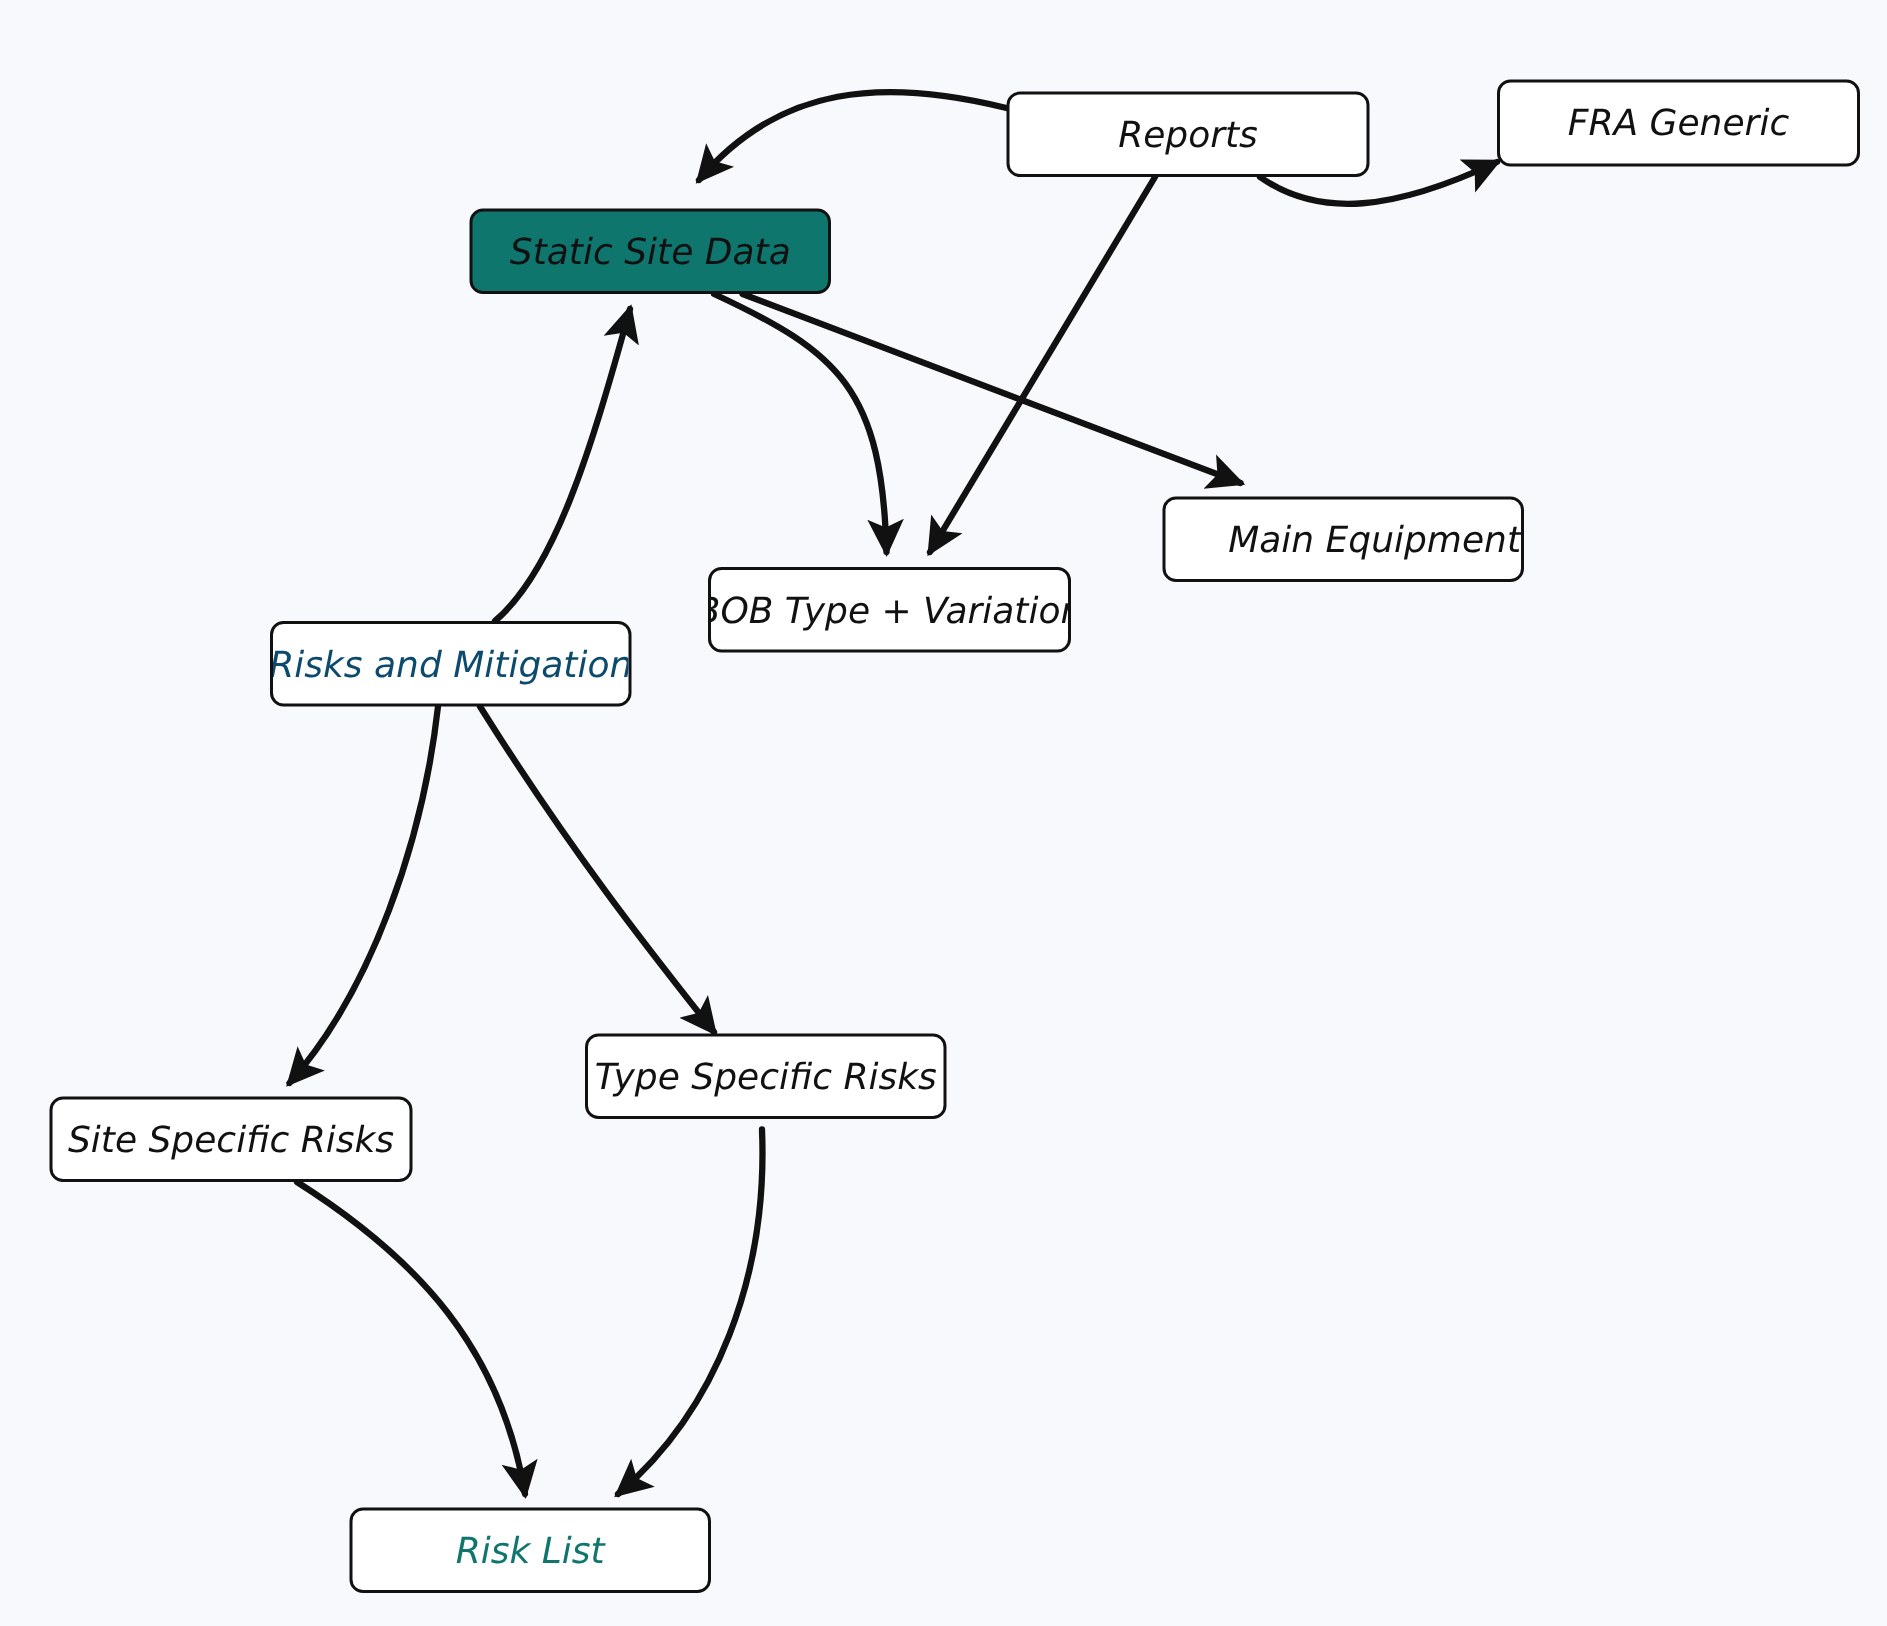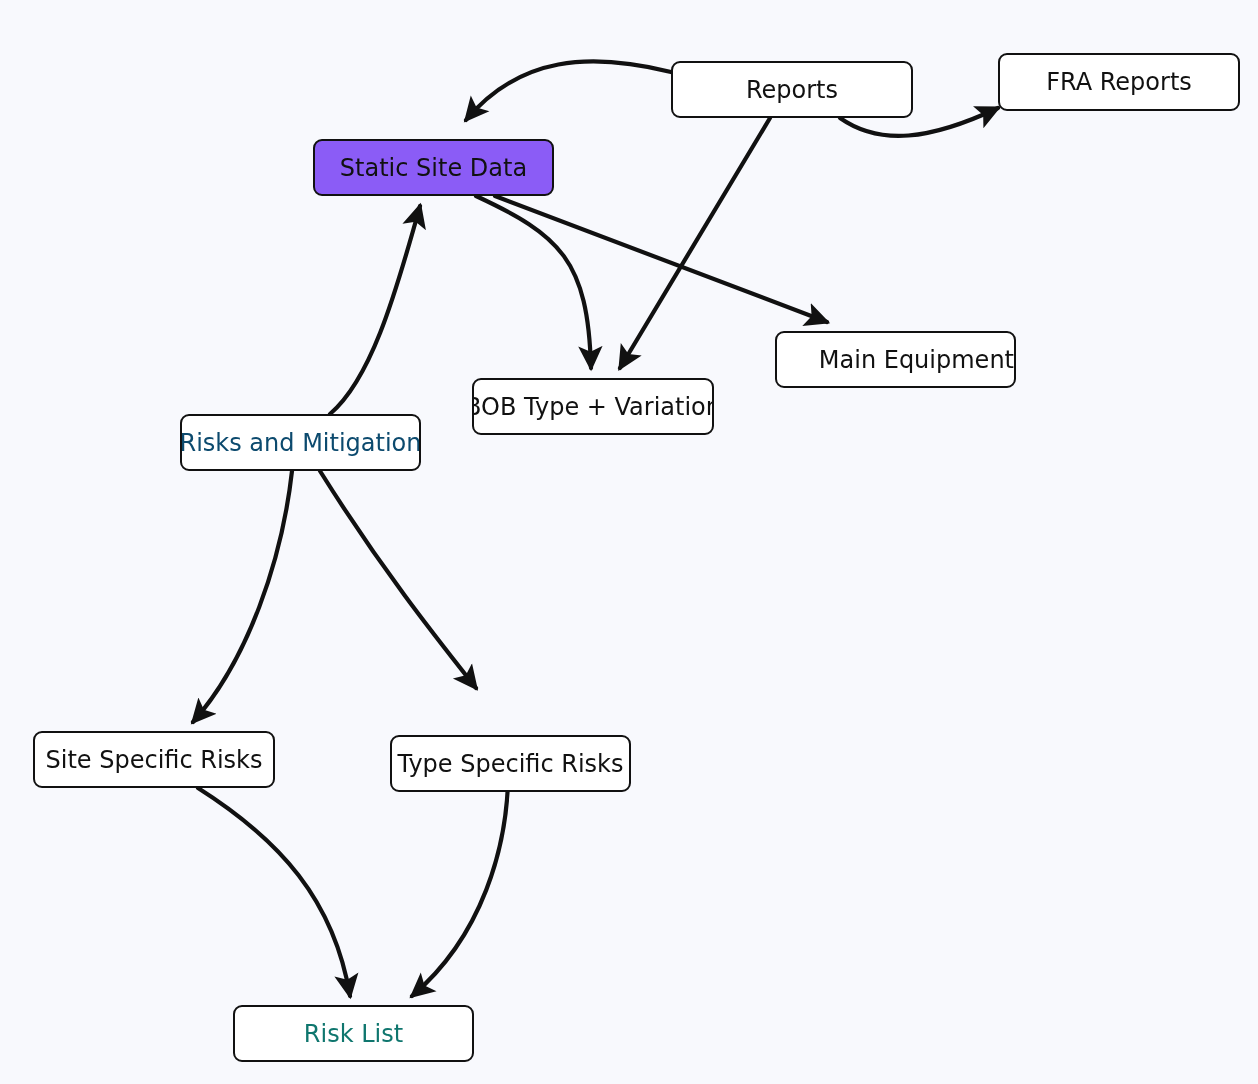--- a/index.html
+++ b/index.html
@@ -9,20 +9,21 @@
   }
   body {
     font-family: "DejaVu Sans", sans-serif;
   }
   #diagram-canvas {
     position: relative;
     width: 1258px;
     height: 1084px;
     background: #f8f9fd;
     overflow: hidden;
+    font-style: italic;
   }
   #edge-layer {
     position: absolute;
     left: 0;
     top: 0;
     width: 1258px;
     height: 1084px;
   }
   .node {
     position: absolute;
@@ -68,35 +69,35 @@
         <path d="M 198 788 C 280 840 334 900 350 996"></path>
         <path d="M 508 753 C 512 850 478 940 412 996"></path>
       </g>
   </svg>
 
   <div id="node-group">
       <div class="node" style="left: 671px; top: 61px; width: 242px; height: 57px; background: rgb(255, 255, 255); border-color: rgb(17, 17, 17);">
         <span class="node-label" style="color: rgb(17, 17, 17);">Reports</span>
       </div>
       <div class="node" style="left: 998px; top: 53px; width: 242px; height: 58px; background: rgb(255, 255, 255); border-color: rgb(17, 17, 17);">
-        <span class="node-label" style="color: rgb(17, 17, 17);">FRA Reports</span>
+        <span class="node-label" style="color: rgb(17, 17, 17);">FRA Generic</span>
       </div>
-      <div class="node" style="left: 313px; top: 139px; width: 241px; height: 57px; background: #8b5cf6; border-color: rgb(17, 17, 17);">
+      <div class="node" style="left: 313px; top: 139px; width: 241px; height: 57px; background: #0f766e; border-color: rgb(17, 17, 17);">
         <span class="node-label" style="color: rgb(17, 17, 17);">Static Site Data</span>
       </div>
       <div class="node" style="left: 775px; top: 331px; width: 241px; height: 57px; background: rgb(255, 255, 255); border-color: rgb(17, 17, 17); justify-content: flex-end;">
         <span class="node-label" style="color: rgb(17, 17, 17);">Main Equipment</span>
       </div>
       <div class="node" style="left: 472px; top: 378px; width: 242px; height: 57px; background: rgb(255, 255, 255); border-color: rgb(17, 17, 17);">
         <span class="node-label" style="color: rgb(17, 17, 17);">BOB Type + Variation</span>
       </div>
       <div class="node" style="left: 180px; top: 414px; width: 241px; height: 57px; background: rgb(255, 255, 255); border-color: rgb(17, 17, 17);">
         <span class="node-label" style="color: #0c4a6e;">Risks and Mitigation</span>
       </div>
-      <div class="node" style="left: 390px; top: 735px; width: 241px; height: 57px; background: rgb(255, 255, 255); border-color: rgb(17, 17, 17);">
+      <div class="node" style="left: 390px; top: 689px; width: 241px; height: 57px; background: rgb(255, 255, 255); border-color: rgb(17, 17, 17);">
         <span class="node-label" style="color: rgb(17, 17, 17);">Type Specific Risks</span>
       </div>
       <div class="node" style="left: 33px; top: 731px; width: 242px; height: 57px; background: rgb(255, 255, 255); border-color: rgb(17, 17, 17);">
         <span class="node-label" style="color: rgb(17, 17, 17); text-align: right;">Site Specific Risks</span>
       </div>
       <div class="node" style="left: 233px; top: 1005px; width: 241px; height: 57px; background: rgb(255, 255, 255); border-color: rgb(17, 17, 17);">
         <span class="node-label" style="color: #0f766e;">Risk List</span>
       </div>
     </div>
 

